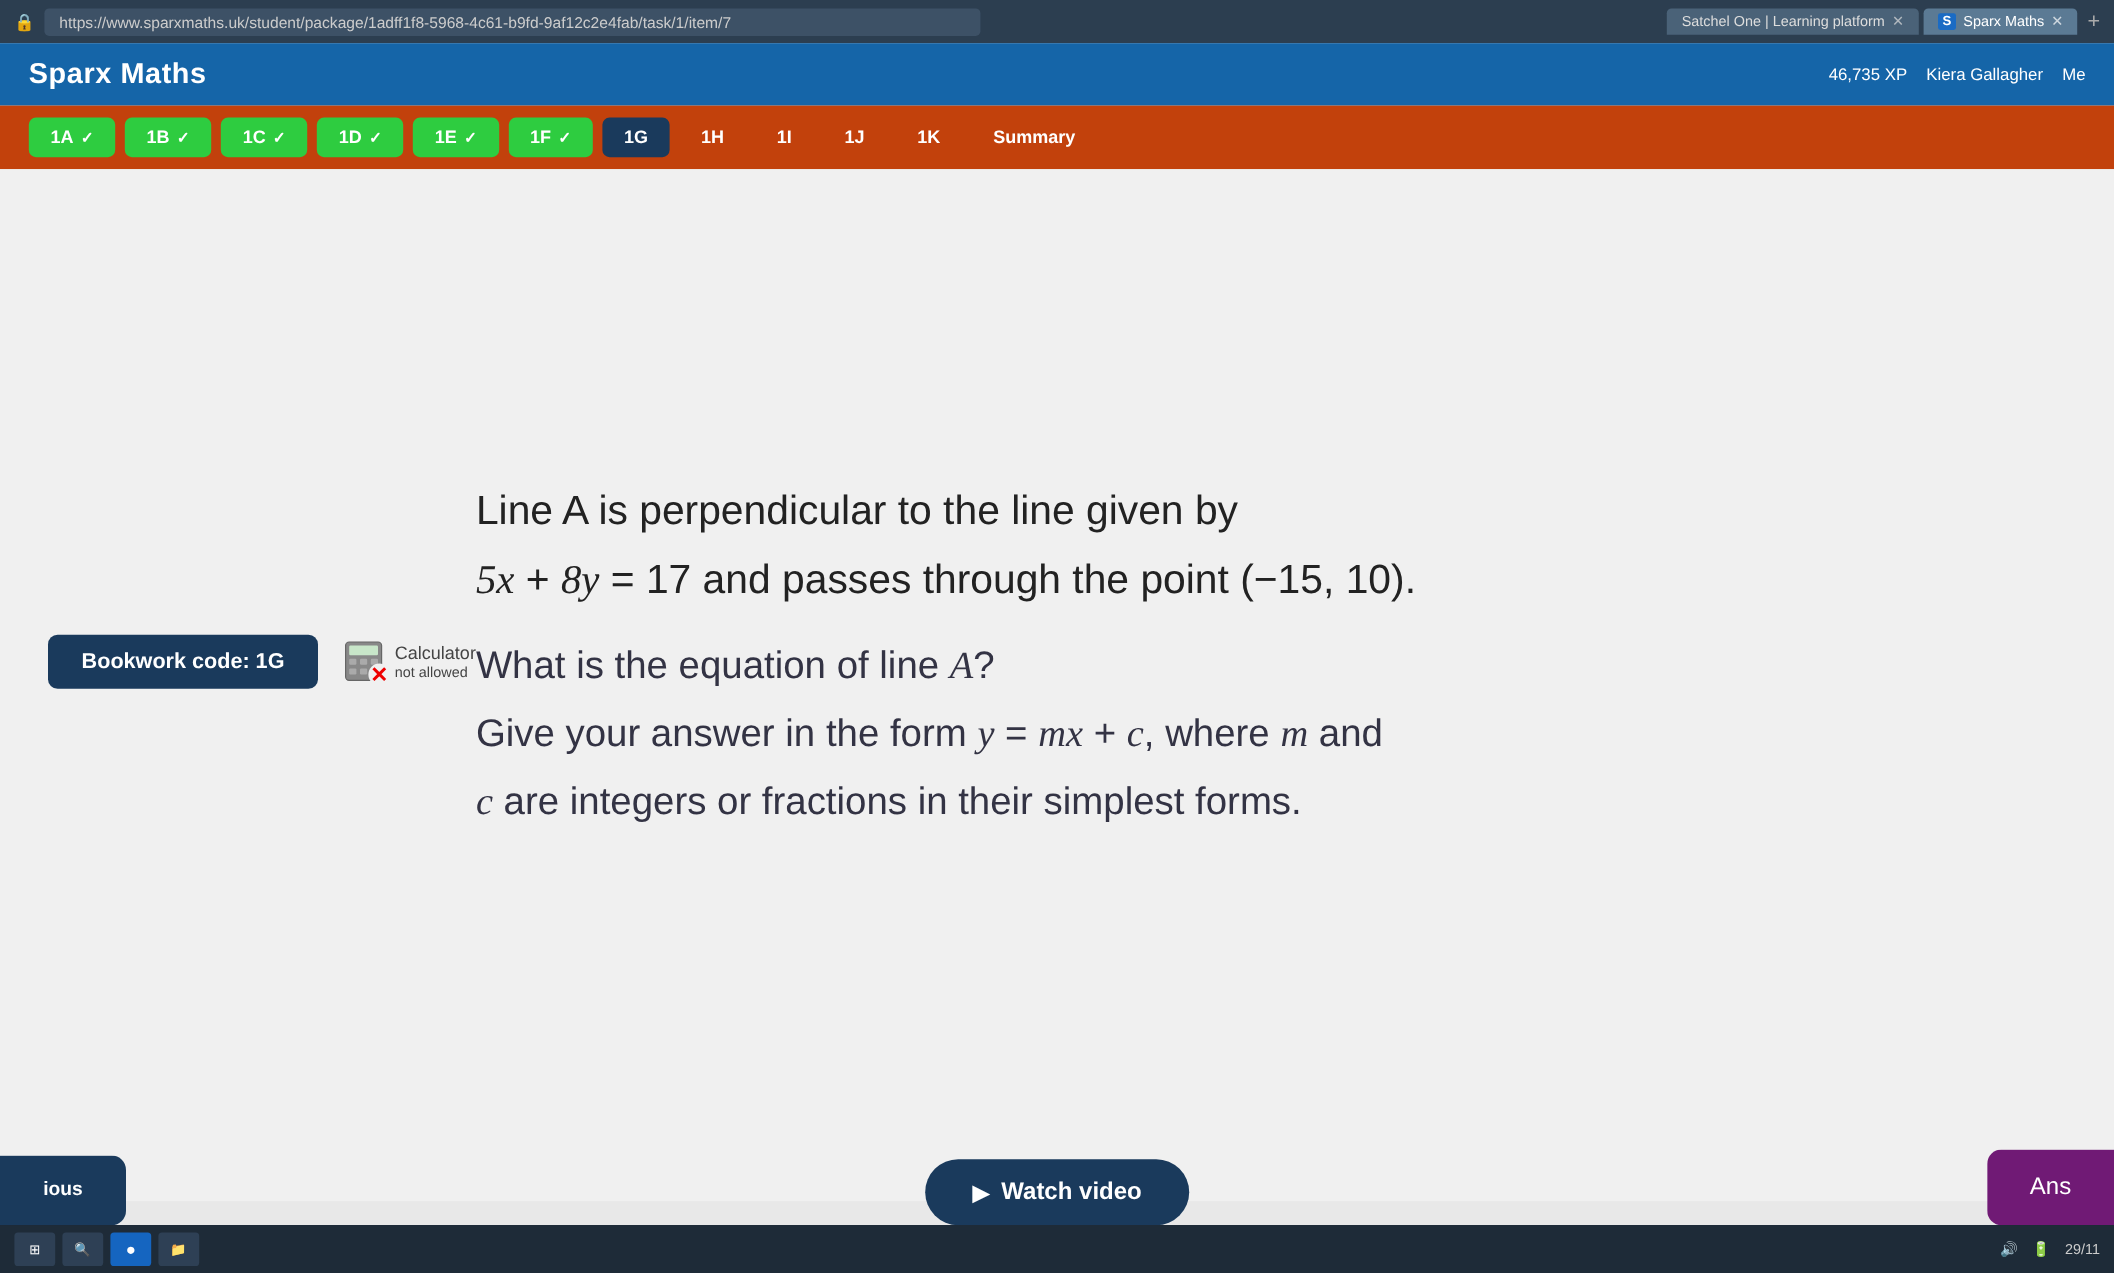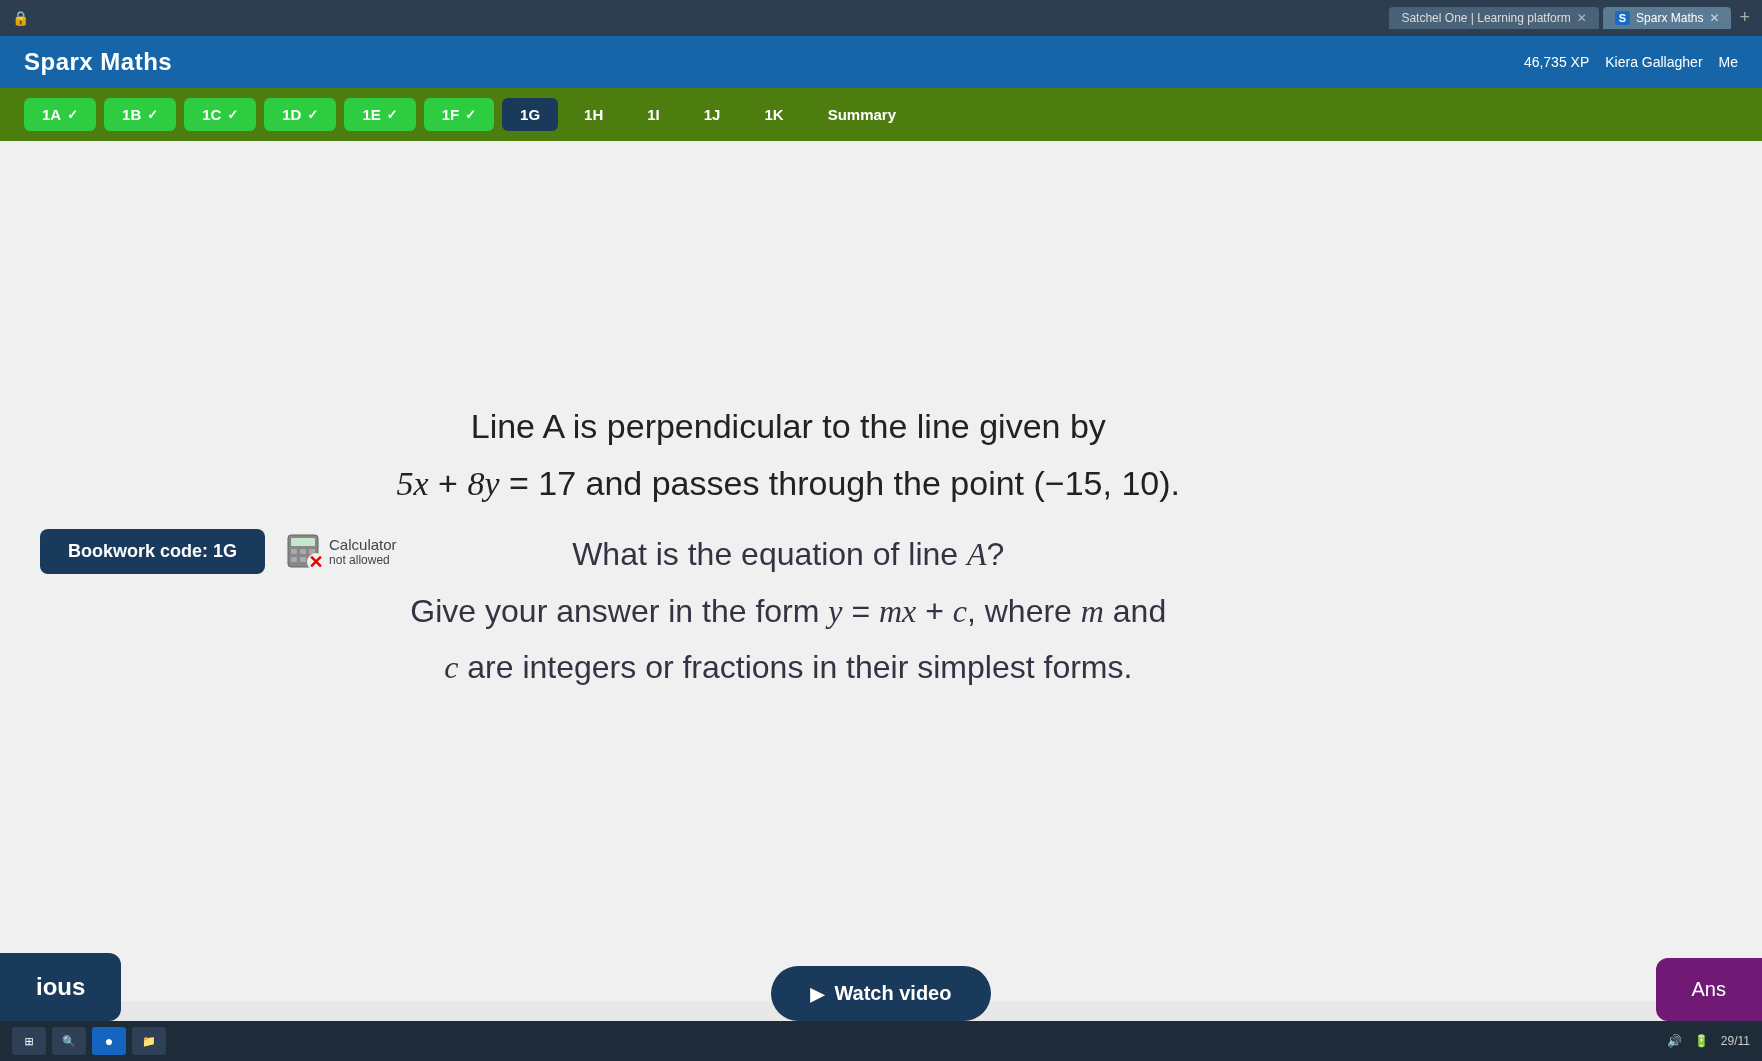--- a/index.html
+++ b/index.html
@@ -67,21 +67,21 @@
       margin-left: auto;
       display: flex;
       align-items: center;
       gap: 16px;
       color: #fff;
       font-size: 14px;
     }
 
     
     .nav-bar {
-      background: #4d7c0f;
+      background: #c2410c;
       display: flex;
       align-items: center;
       padding: 10px 24px;
       gap: 8px;
       flex-wrap: wrap;
     }
     .nav-tab {
       padding: 8px 18px;
       border-radius: 6px;
       font-size: 15px;
@@ -147,21 +147,20 @@
       height: 36px;
     }
     .calc-icon svg {
       width: 36px;
       height: 36px;
     }
 
     
     .question-area {
       max-width: 1100px;
-      text-align: center;
     }
     .question-line1 {
       font-size: 34px;
       color: #222;
       margin-bottom: 10px;
       line-height: 1.4;
     }
     .question-line2 {
       font-size: 34px;
       color: #222;
@@ -203,21 +202,21 @@
       align-items: center;
       justify-content: center;
       gap: 0;
     }
     .previous-btn {
       position: fixed;
       bottom: 40px;
       left: 0;
       background: #1a3a5c;
       color: #fff;
-      font-size: 24px;
+      font-size: 16px;
       font-weight: 600;
       padding: 20px 36px;
       border-radius: 0 12px 12px 0;
       cursor: pointer;
       border: none;
     }
     .watch-video-btn {
       background: #1a3a5c;
       color: #fff;
       font-size: 20px;
@@ -293,20 +292,21 @@
       align-items: center;
       justify-content: center;
       line-height: 1;
     }
   </style>
 </head>
 <body>
 
 <div class="browser-bar">
   <span style="color:#aaa;font-size:14px;">🔒</span>
+  <div class="browser-url">https://www.sparxmaths.uk/student/package/1adff1f8-5968-4c61-b9fd-9af12c2e4fab/task/1/item/7</div>
   <div class="browser-tabs">
     <div class="browser-tab">
       <span>Satchel One | Learning platform</span>
       <span style="font-size:12px;opacity:0.7;">✕</span>
     </div>
     <div class="browser-tab active">
       <span style="background:#1a6bc4;color:#fff;border-radius:2px;padding:1px 4px;font-size:11px;font-weight:700;">S</span>
       <span>Sparx Maths</span>
       <span style="font-size:12px;opacity:0.7;">✕</span>
     </div>

